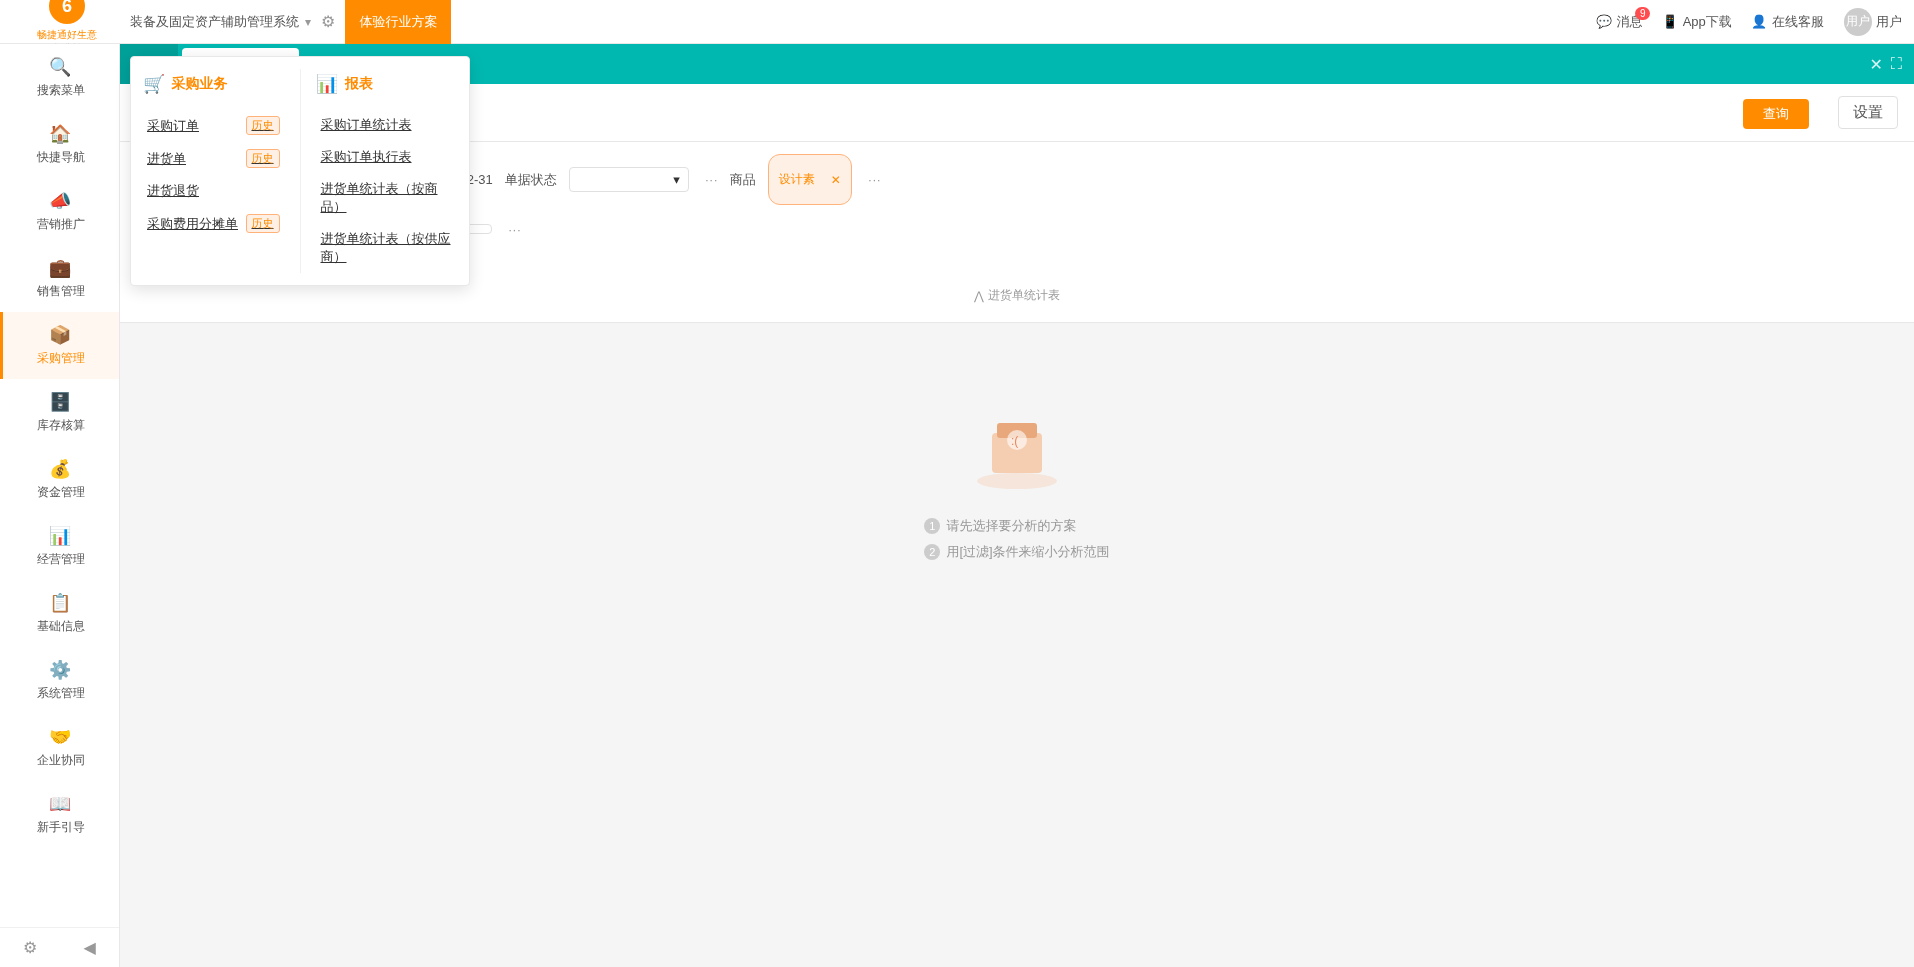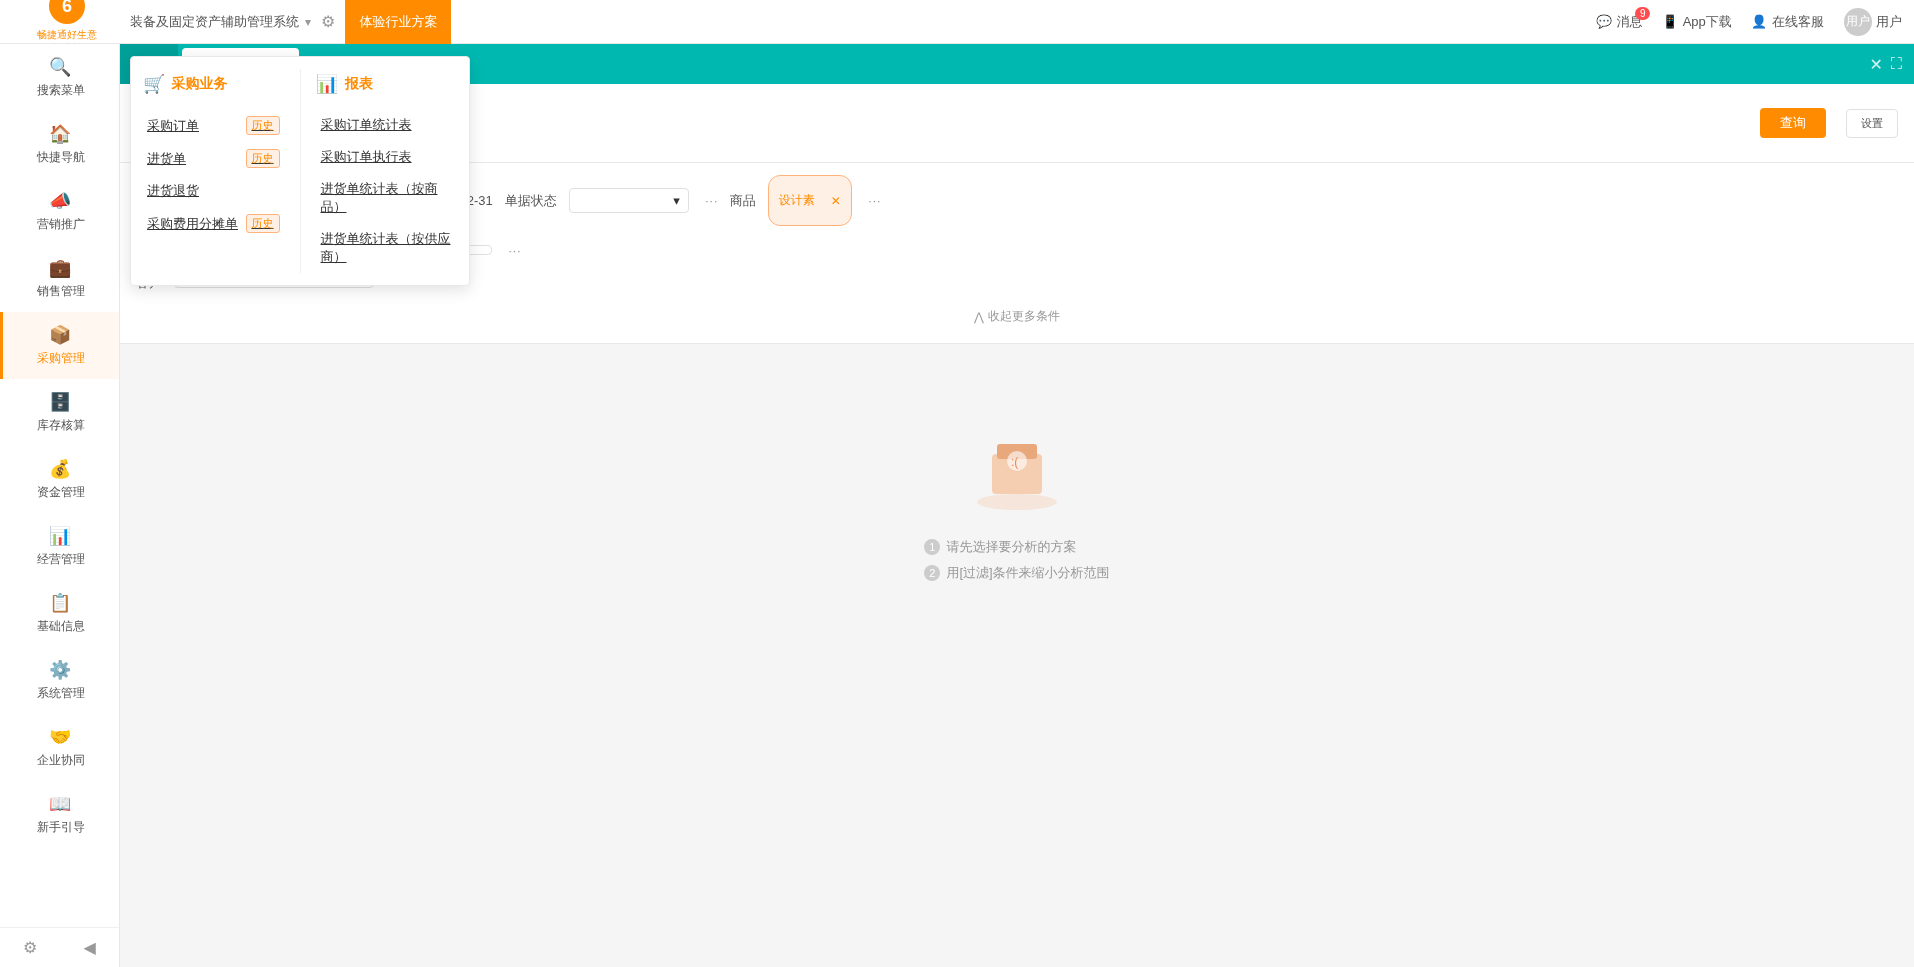--- a/index.html
+++ b/index.html
@@ -52,24 +52,24 @@
 
     
     .filter-bar { background: #fff; padding: 12px 16px; border-bottom: 1px solid #e8e8e8; display: flex; flex-direction: column; gap: 10px; }
     .filter-row { display: flex; align-items: center; gap: 12px; flex-wrap: wrap; }
     .filter-label { color: #555; font-size: 13px; white-space: nowrap; }
     .filter-date { display: flex; align-items: center; gap: 4px; }
     .filter-tag { background: #f5f5f5; border: 1px solid #e0e0e0; border-radius: 4px; padding: 3px 8px; font-size: 12px; color: #555; cursor: pointer; }
     .filter-select { border: 1px solid #e0e0e0; border-radius: 4px; padding: 4px 8px; font-size: 13px; color: #333; min-width: 120px; display: flex; align-items: center; justify-content: space-between; cursor: pointer; }
     .collapse-btn { display: flex; align-items: center; justify-content: center; gap: 4px; color: #999; font-size: 12px; cursor: pointer; padding: 6px 0; }
 
-    .toolbar { background: #fff; padding: 24px 16px; border-bottom: 1px solid #e8e8e8; display: flex; align-items: flex-end; gap: 12px; }
+    .toolbar { background: #fff; padding: 12px 16px; border-bottom: 1px solid #e8e8e8; display: flex; align-items: flex-end; gap: 21px; }
     .toolbar-item { display: flex; align-items: center; gap: 4px; color: #555; font-size: 13px; cursor: pointer; }
     .query-btn { background: #ff8c00; color: #fff; border: none; border-radius: 4px; padding: 6px 20px; font-size: 13px; cursor: pointer; margin-left: auto; }
-    .settings-btn { border: 1px solid #e0e0e0; color: #555; background: #fff; border-radius: 4px; padding: 6px 14px; font-size: 11px; cursor: pointer; margin-left: 8px; }
+    .settings-btn { border: 1px solid #e0e0e0; color: #555; background: #fff; border-radius: 4px; padding: 6px 14px; font-size: 15px; cursor: pointer; margin-left: 8px; }
 
     
     .empty-state { flex: 1; display: flex; flex-direction: column; align-items: center; justify-content: center; padding: 80px 0; }
     .empty-icon { width: 100px; height: 90px; margin-bottom: 20px; }
     .empty-tips { color: #999; font-size: 13px; line-height: 2; }
     .empty-tips p { display: flex; align-items: center; gap: 6px; }
     .tip-num { width: 16px; height: 16px; background: #ccc; border-radius: 50%; display: inline-flex; align-items: center; justify-content: center; font-size: 11px; color: #fff; }
 
     
     .dropdown-menu { position: absolute; top: 56px; left: 130px; background: #fff; border: 1px solid #e8e8e8; border-radius: 4px; box-shadow: 0 4px 16px rgba(0,0,0,0.12); z-index: 1000; display: flex; width: 340px; padding: 12px 0; }
@@ -268,21 +268,21 @@
           <div class="filter-row">
             <span class="filter-label">客户</span>
             <div class="filter-select" style="min-width:200px;">
               <span></span>
               <span></span>
             </div>
             <span class="filter-dots">···</span>
           </div>
           <div class="collapse-btn">
             <span>⋀</span>
-            <span>收起更多条件</span>
+            <span>进货单统计表</span>
           </div>
         </div>
 
         <div class="empty-state">
           <div class="empty-icon">
             <svg width="100" height="90" viewBox="0 0 100 90" xmlns="http://www.w3.org/2000/svg">
               <ellipse cx="50" cy="78" rx="40" ry="8" fill="#f5d5c0" opacity="0.5"></ellipse>
               <rect x="25" y="30" width="50" height="40" rx="4" fill="#f5c4a0" opacity="0.8"></rect>
               <rect x="30" y="20" width="40" height="15" rx="3" fill="#e8a87c"></rect>
               <circle cx="50" cy="37" r="10" fill="#fff" opacity="0.6"></circle>

